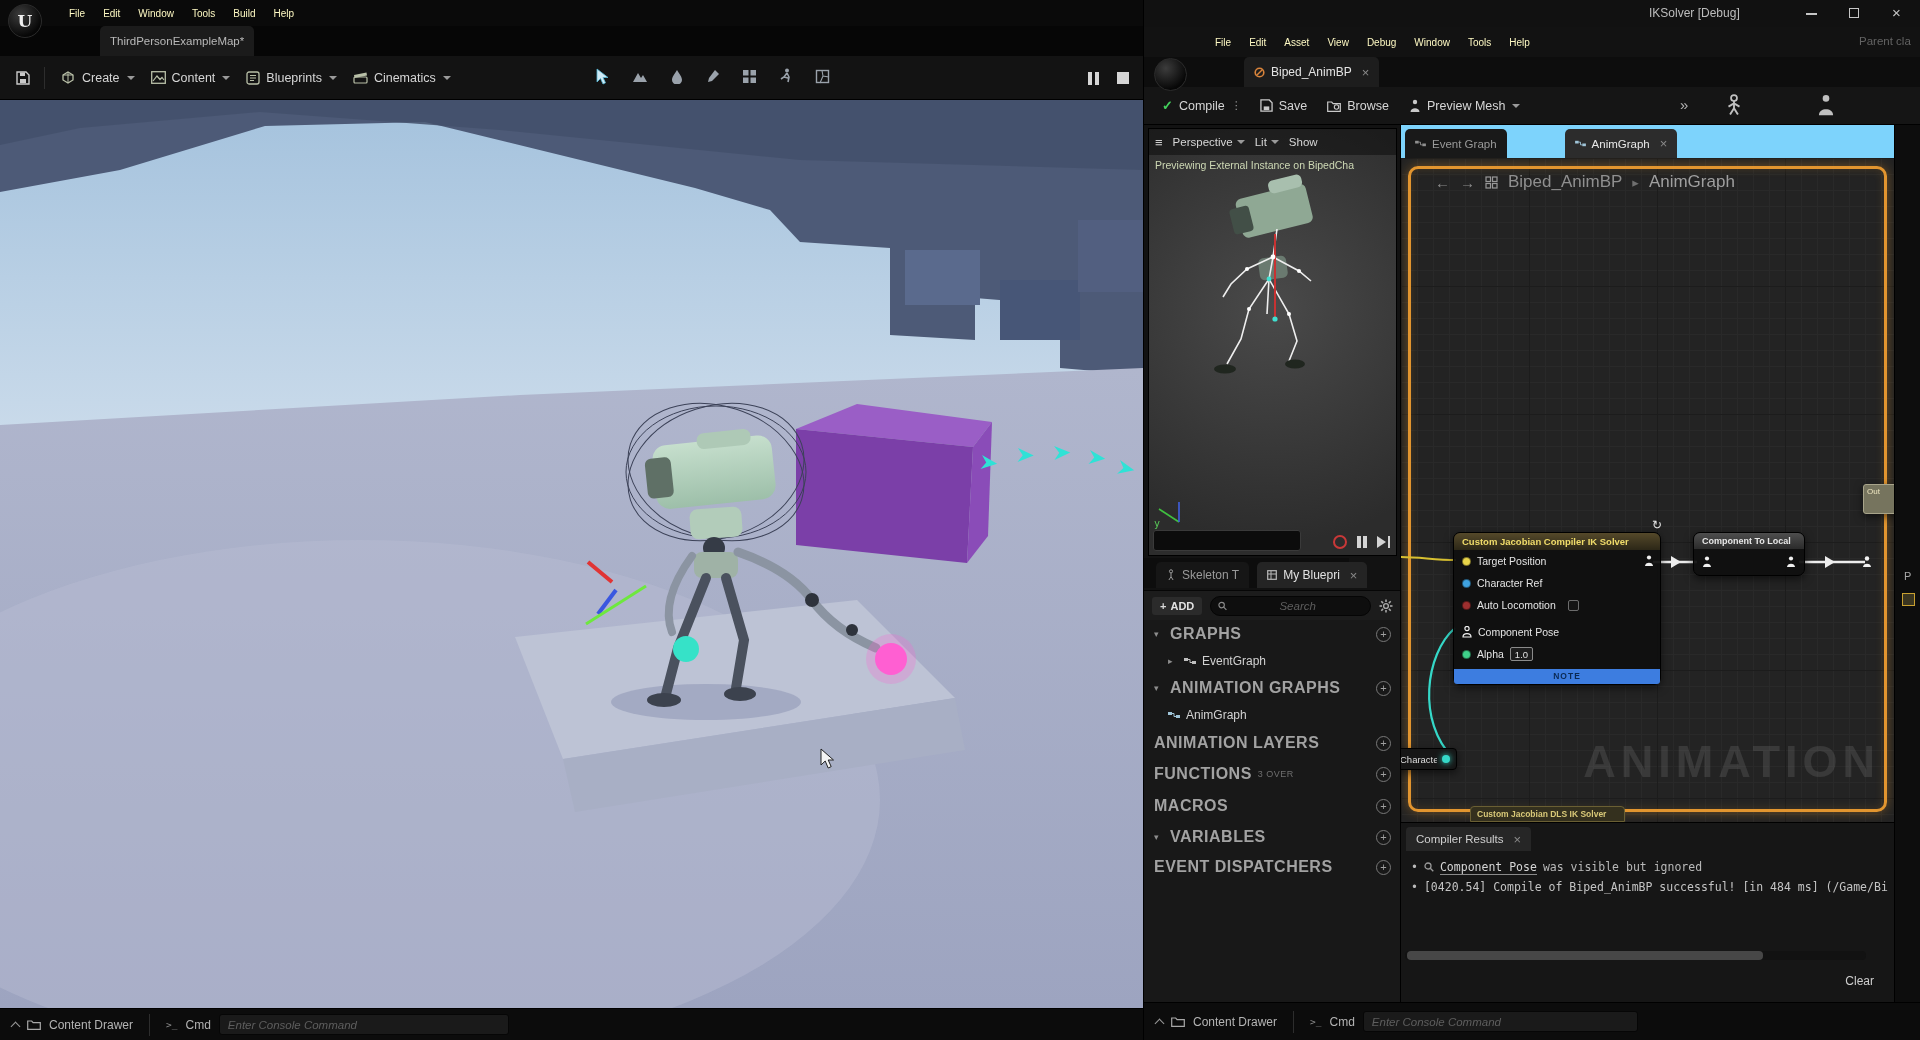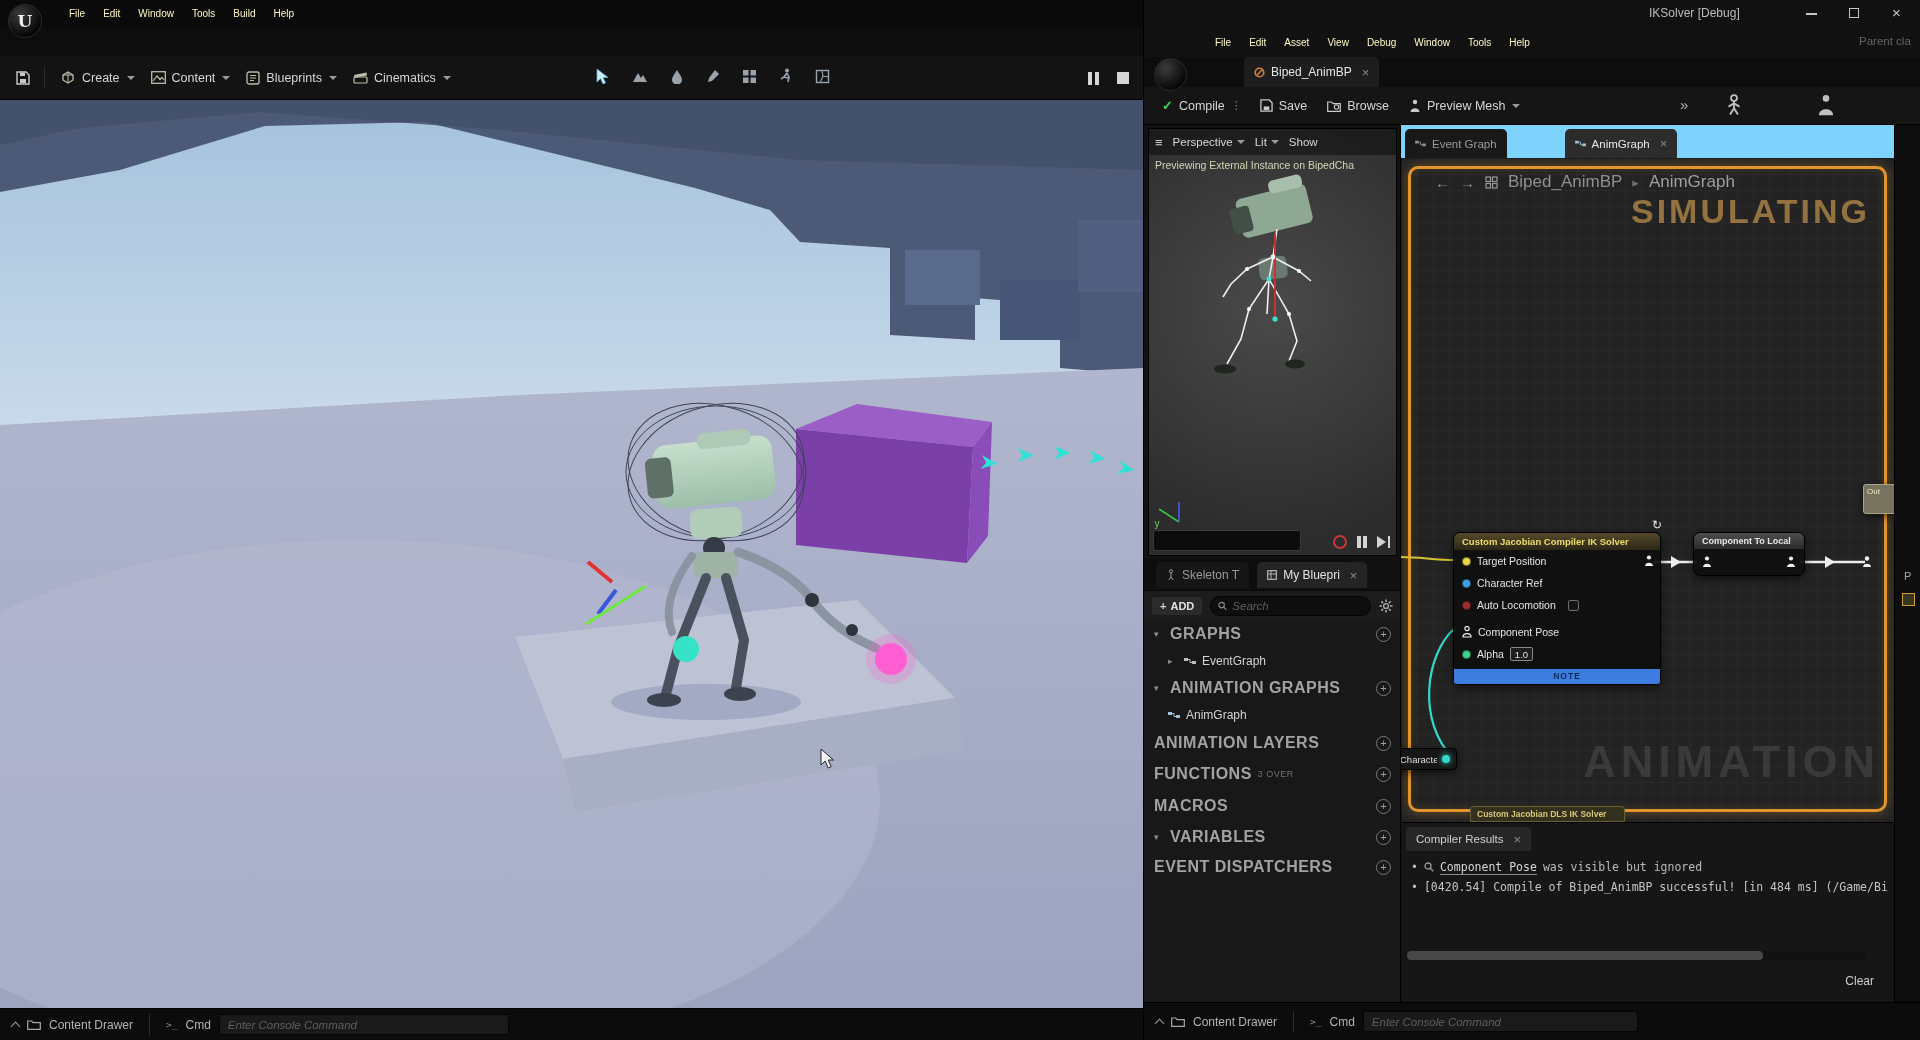--- a/index.html
+++ b/index.html
@@ -57,20 +57,25 @@
     <div class="abs flex" style="left:0;top:0;width:1143px;height:26px;background:#0a0a0a;padding-left:60px;">
       <div class="ulogo" style="left:8px;top:4px;width:34px;height:34px;font-size:17px;z-index:3;">U</div>
       <span class="menu-item">File</span>
       <span class="menu-item">Edit</span>
       <span class="menu-item">Window</span>
       <span class="menu-item">Tools</span>
       <span class="menu-item">Build</span>
       <span class="menu-item">Help</span>
     </div>
 
+    <div class="abs" style="left:0;top:26px;width:1143px;height:30px;background:#060606;">
+      <div class="abs tab" style="left:100px;top:0;height:30px;background:#1b1b1b;border-radius:5px 5px 0 0;color:#b9b9b9;font-size:11.5px;">
+        <span>ThirdPersonExampleMap*</span>
+      </div>
+    </div>
 
     <div class="abs flex" style="left:0;top:56px;width:1143px;height:44px;background:#131313;border-bottom:1px solid #000;padding:0 10px;">
       <span class="tbtn" style="padding:5px 6px;">
         <svg width="14" height="14" viewBox="0 0 14 14">
             <path d="M1 1 h9 l3 3 v9 h-12 Z" fill="none" stroke="#c9c9c9" stroke-width="1.4"></path>
             <rect x="4" y="8" width="6" height="4" fill="#c9c9c9"></rect>
             <rect x="4" y="1.5" width="5" height="3.5" fill="#c9c9c9"></rect>
           </svg>
       </span>
       <div class="vsep"></div>
@@ -387,21 +392,21 @@
     <div class="abs flex" style="left:0;top:590px;width:257px;height:30px;background:#1c1c1c;padding:0 8px;gap:8px;border-top:1px solid #060606;">
       <span class="flex" style="gap:4px;background:#2b2b2b;border-radius:3px;padding:3px 8px;font-size:11px;font-weight:bold;color:#e2e2e2;">
         <span style="color:#d8d8d8;">+</span>
           <span>ADD</span>
       </span>
       <span class="flex" style="flex:1;background:#0e0e0e;border:1px solid #050505;border-radius:10px;height:20px;padding:0 7px;gap:5px;">
         <svg width="10" height="10" viewBox="0 0 10 10">
             <circle cx="4" cy="4" r="3" fill="none" stroke="#8a8a8a" stroke-width="1.3"></circle>
             <line x1="6.3" y1="6.3" x2="9.3" y2="9.3" stroke="#8a8a8a" stroke-width="1.3"></line>
           </svg>
-        <input class="console-input" style="background: transparent; border: none; height: 18px; width: 100%; padding: 0px;" spellcheck="false" placeholder="Search">
+        <input class="console-input" style="background: transparent; border: none; height: 18px; width: 100%; padding: 0px; text-align: center;" spellcheck="false" placeholder="Search">
       </span>
       <svg width="14" height="14" viewBox="0 0 14 14">
           <circle cx="7" cy="7" r="2.4" fill="none" stroke="#a8a8a8" stroke-width="1.4"></circle>
           <g stroke="#a8a8a8" stroke-width="1.6">
             <line x1="7" y1="0.5" x2="7" y2="3"></line>
             <line x1="7" y1="11" x2="7" y2="13.5"></line>
             <line x1="0.5" y1="7" x2="3" y2="7"></line>
             <line x1="11" y1="7" x2="13.5" y2="7"></line>
             <line x1="2.3" y1="2.3" x2="4.1" y2="4.1"></line>
             <line x1="9.9" y1="9.9" x2="11.7" y2="11.7"></line>
@@ -496,21 +501,20 @@
             <rect x="1" y="1" width="4.5" height="4.5" fill="none" stroke="#999" stroke-width="1.2"></rect>
             <rect x="7.5" y="1" width="4.5" height="4.5" fill="none" stroke="#999" stroke-width="1.2"></rect>
             <rect x="1" y="7.5" width="4.5" height="4.5" fill="none" stroke="#999" stroke-width="1.2"></rect>
             <rect x="7.5" y="7.5" width="4.5" height="4.5" fill="none" stroke="#999" stroke-width="1.2"></rect>
           </svg>
         <span style="font-size:17px;color:#8f8f8f;">Biped_AnimBP</span>
         <span style="color:#6f6f6f;font-size:13px;">▸</span>
         <span style="font-size:17px;color:#9f9f9f;">AnimGraph</span>
       </div>
 
-      <div class="abs" style="right:24px;top:34px;font-size:34px;font-weight:bold;letter-spacing:3px;color:rgba(222,166,82,.6);z-index:6;">SIMULATING</div>
       <div class="abs" style="right:14px;top:578px;font-size:45px;font-weight:bold;letter-spacing:5px;color:rgba(255,255,255,.10);z-index:4;">ANIMATION</div>
 
       <svg class="abs" style="left:0;top:0;z-index:8;" width="493" height="664" viewBox="0 0 493 664">
         <path d="M-2,399 C20,399 32,402 55,402" stroke="#d8c030" stroke-width="2.2" fill="none"></path>
         <path d="M52,600 C16,564 24,496 54,470" stroke="#35d8c8" stroke-width="2.2" fill="none"></path>
         <path d="M252,404 H296" stroke="#ededed" stroke-width="2.6" fill="none"></path>
         <path d="M270,398 l10,6 -10,6 Z" fill="#ededed"></path>
         <path d="M398,404 H464" stroke="#ededed" stroke-width="2.6" fill="none"></path>
         <path d="M424,398 l10,6 -10,6 Z" fill="#ededed"></path>
         <g fill="#f2f2f2">

